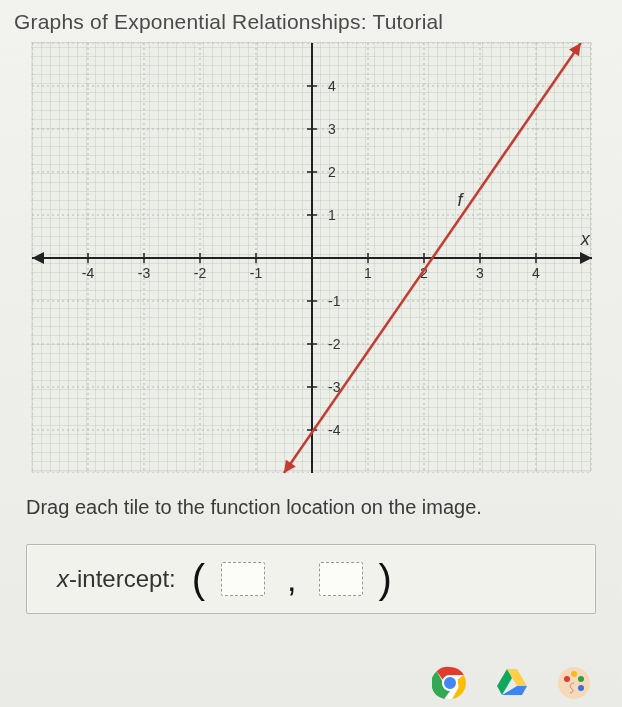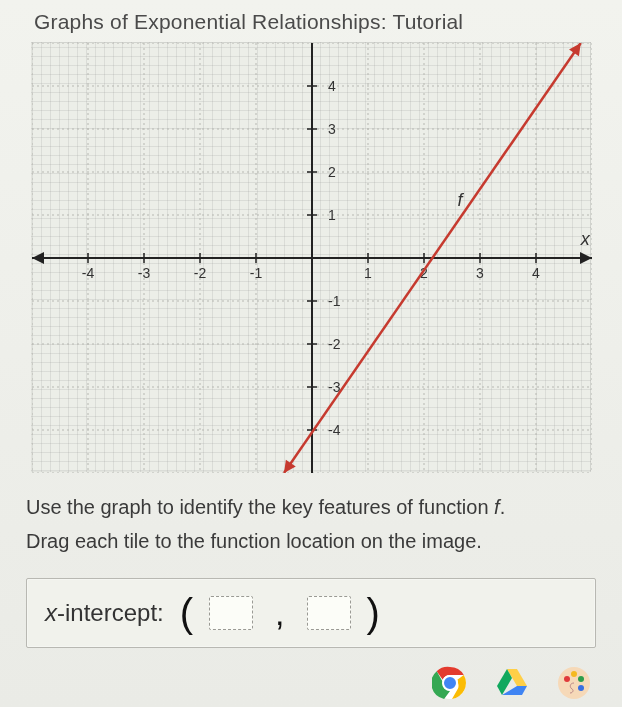--- a/index.html
+++ b/index.html
@@ -17,21 +17,20 @@
     height: 100%;
     padding: 10px 14px 0 14px;
     position: relative;
   }
   .title {
     font-size: 21px;
     color: #4a4a4a;
     font-weight: 400;
     margin-bottom: 8px;
     letter-spacing: 0.2px;
-    margin-left: 20px;
   }
   .chart-wrap {
     width: 560px;
     height: 430px;
     margin: 0 auto 18px auto;
     position: relative;
     background:
       repeating-linear-gradient(0deg, rgba(140,140,140,0.18) 0 1px, transparent 1px 9px),
       repeating-linear-gradient(90deg, rgba(140,140,140,0.18) 0 1px, transparent 1px 9px),
       #eceee8;
@@ -41,21 +40,21 @@
     font-size: 20px;
     color: #3a3a3a;
     line-height: 1.7;
     padding: 0 12px 14px 12px;
   }
   .instructions .fn { font-style: italic; }
   .answer-box {
     margin: 6px 12px 0 12px;
     border: 1px solid #b8b8b2;
     background: #f1f2ec;
-    padding: 14px 18px;
+    padding: 14px 30px;
     border-radius: 2px;
     display: flex;
     align-items: center;
     gap: 16px;
     box-shadow: inset 0 0 0 1px rgba(255,255,255,0.3);
   }
   .answer-label { font-size: 24px; color: #333; font-style: italic; }
   .paren { font-size: 40px; color: #111; font-weight: 400; line-height: 1; }
   .slot {
     display: inline-block;
@@ -146,23 +145,20 @@
         <text x="296" y="48" text-anchor="start" font-size="14" fill="#333">4</text>
         <polyline points="252,430 548.8000000000001,0" fill="none" stroke="#c63a2f" stroke-width="2.5"></polyline>
         <polygon points="252,430 263.7546030428861,423.5324419365441 253.87871537496696,416.71578272761764" fill="#c63a2f"></polygon>
         <polygon points="548.8000000000001,0 537.045396957114,6.467558063455882 546.9212846250332,13.284217272382396" fill="#c63a2f"></polygon>
         <text x="425.6" y="163.39999999999998" font-size="18" font-style="italic" fill="#333">f</text>
         <text x="548.8000000000001" y="202.1" font-size="18" font-style="italic" fill="#333">x</text>
       </svg>
   </div>
 
   <div class="instructions">
-    <div>
-      <span>Use the graph to identify the key features of function </span><span class="fn">f</span><span>.</span>
-    </div>
     <div>Drag each tile to the function location on the image.</div>
   </div>
 
   <div class="answer-box">
     <span class="answer-label">
       <span style="font-style:italic">x</span><span style="font-style:normal">-intercept:</span>
     </span>
     <span class="paren">(</span>
     <span class="slot"></span>
     <span class="comma">,</span>

